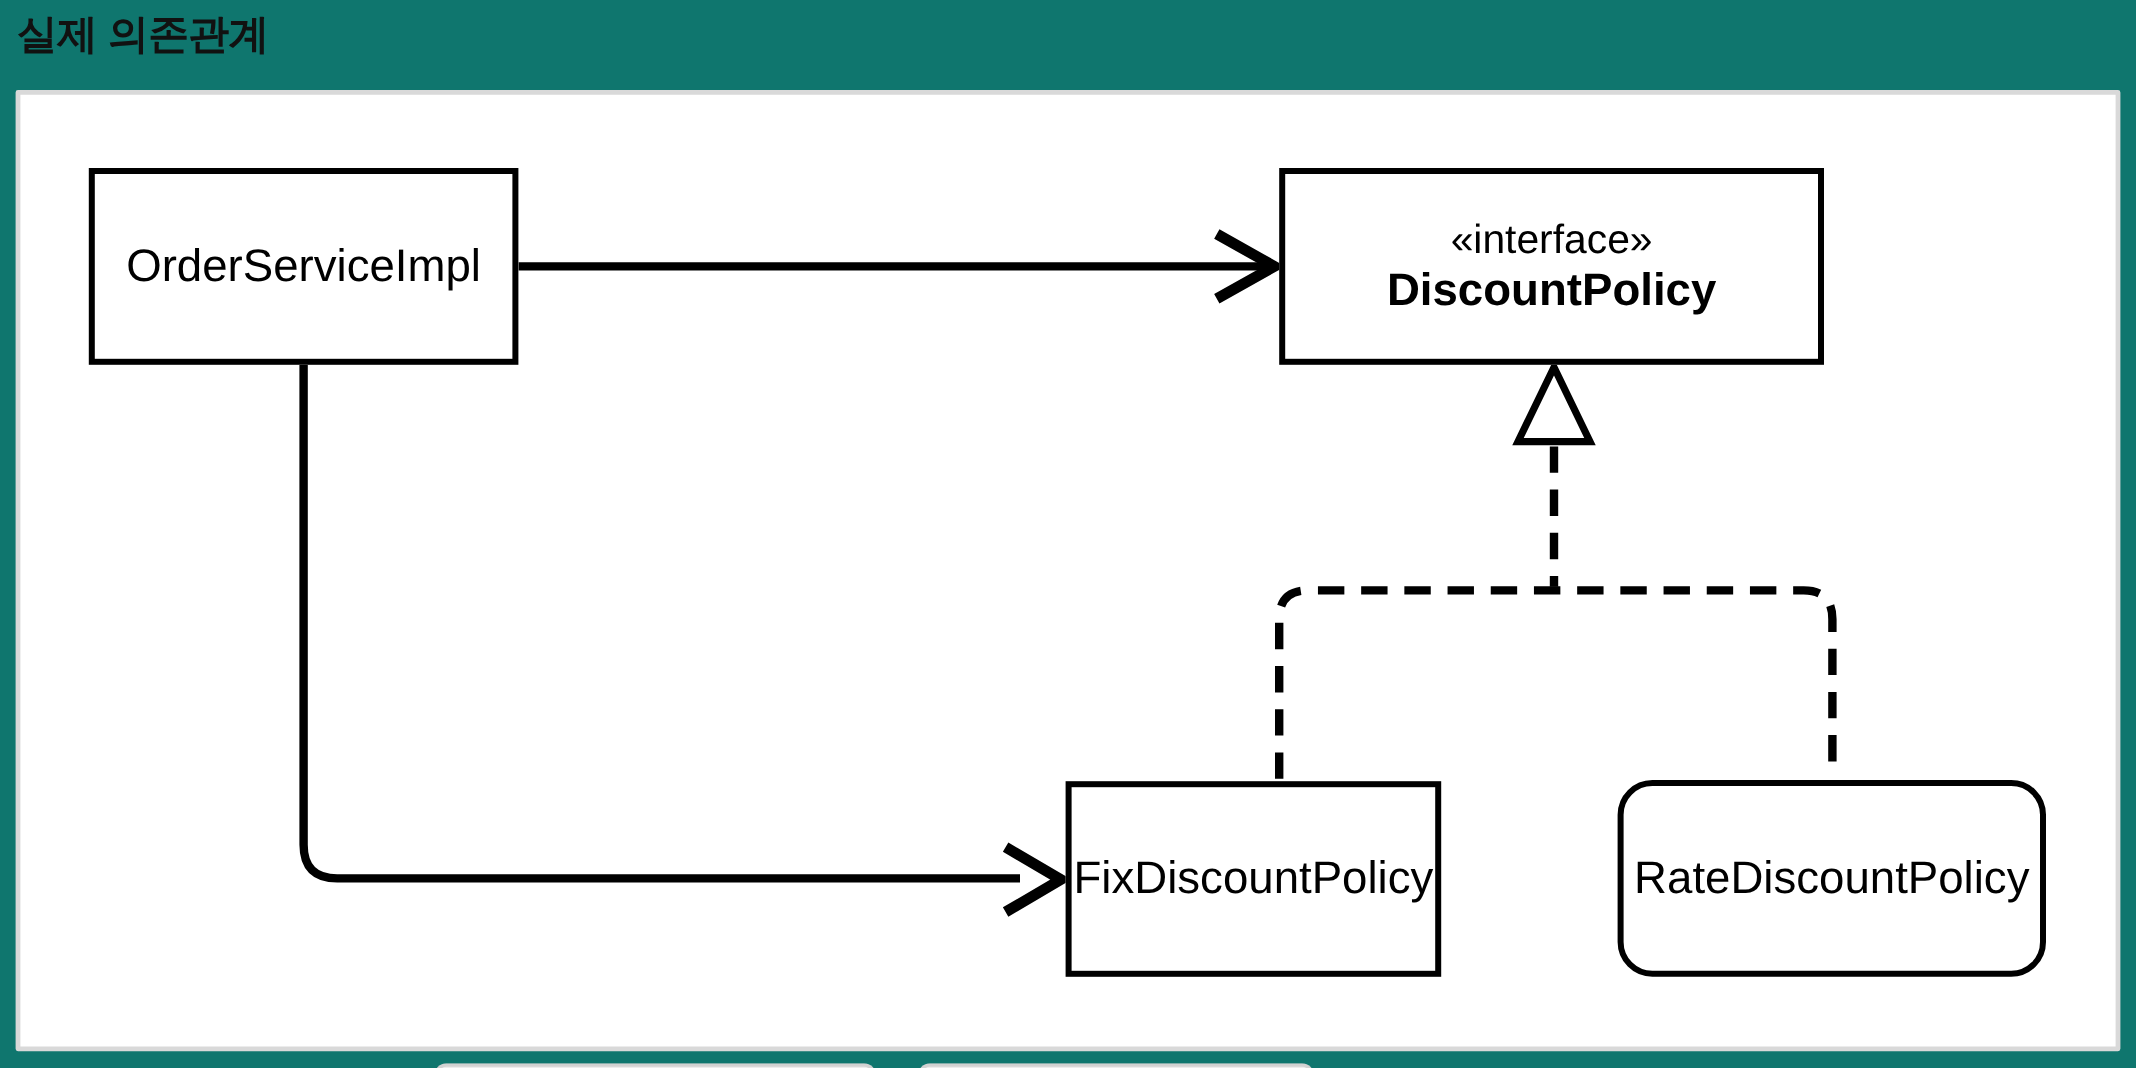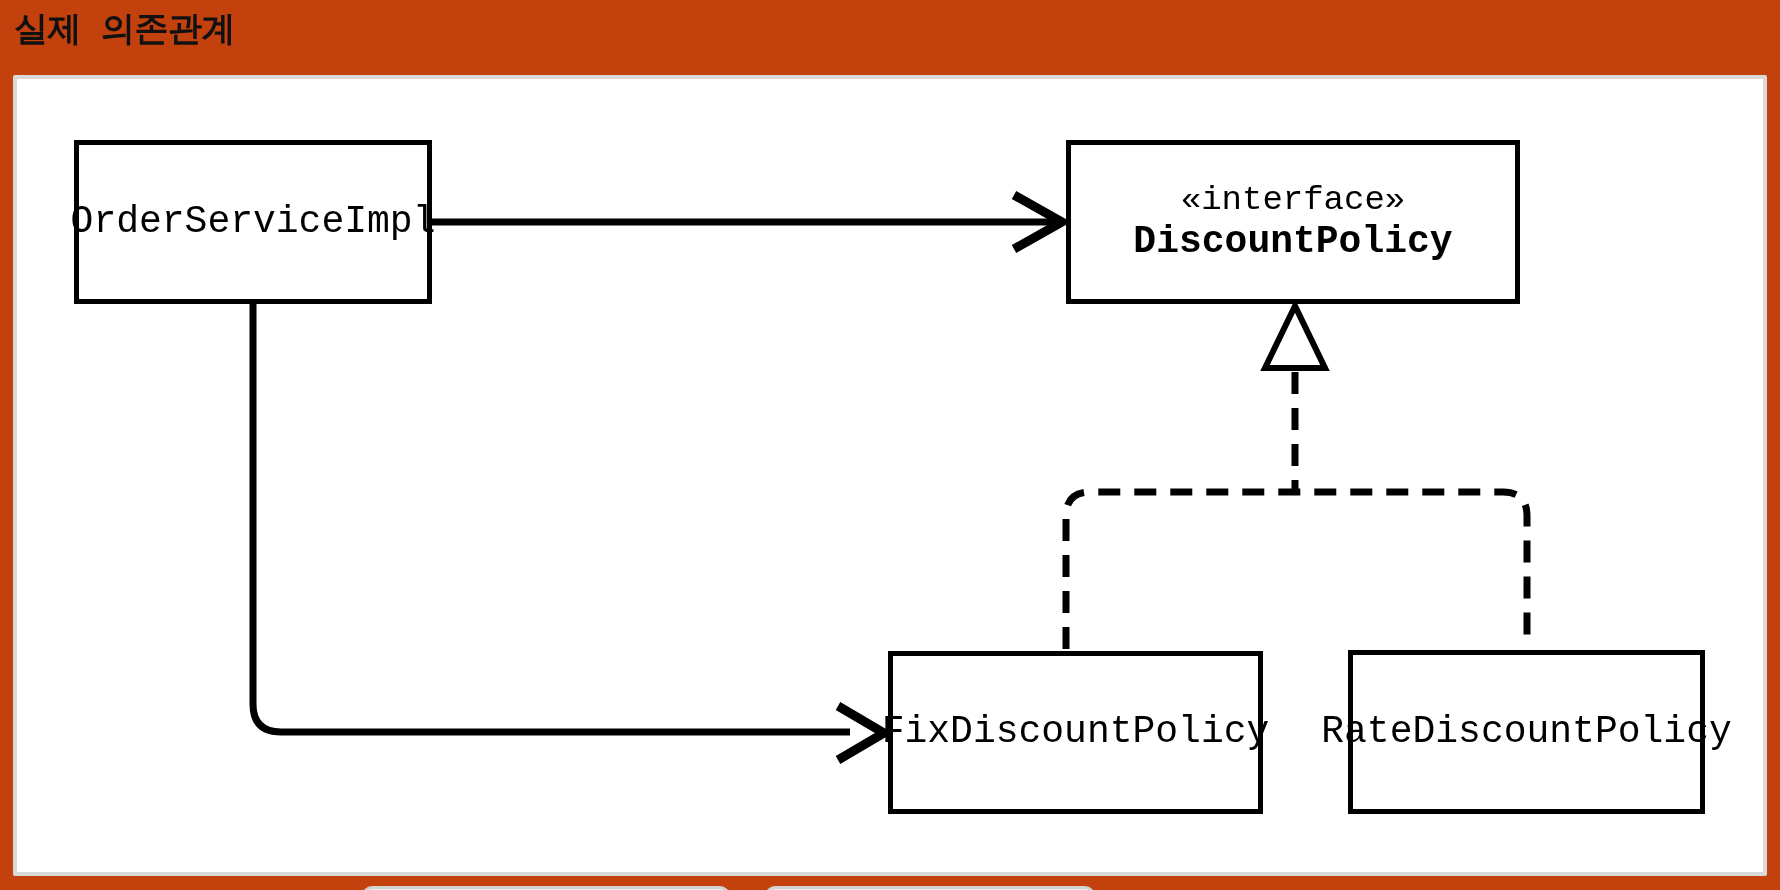--- a/index.html
+++ b/index.html
@@ -2,22 +2,22 @@
 <html><head>
 <meta charset="utf-8">
 <style>
   * { margin: 0; padding: 0; box-sizing: border-box; }
   html, body { background: #ffffff; }
   .page {
     position: relative;
     width: 1780px;
     height: 890px;
     overflow: hidden;
-    background: #c2410c;
-    font-family: Liberation Mono, monospace;
+    background: #0f766e;
+    font-family: Liberation Sans, sans-serif;
     color: #000;
   }
   .page-title {
     position: absolute;
     left: 14px;
     top: 6px;
     font-size: 34px;
     font-weight: 700;
     color: #111111;
     letter-spacing: -0.5px;
@@ -50,22 +50,22 @@
     justify-content: center;
     text-align: center;
     font-size: 38px;
     line-height: 1.18;
     color: #000000;
   }
   .node .stereotype { font-size: 34px; font-weight: 400; }
   .node .iface-name { font-size: 38px; font-weight: 700; text-align: center; }
   #node-order    { left: 74px;   top: 140px; width: 358px; height: 164px; align-items: center; }
   #node-policy   { left: 1066px; top: 140px; width: 454px; height: 164px; }
-  #node-fix      { left: 888px;  top: 651px; width: 375px; height: 163px; }
-  #node-rate     { left: 1348px; top: 650px; width: 357px; height: 164px; }
+  #node-fix      { left: 888px;  top: 651px; width: 313px; height: 163px; }
+  #node-rate     { left: 1348px; top: 650px; width: 357px; height: 164px; border-radius: 29px; }
   .cutoff-tab {
     position: absolute;
     height: 22px;
     background: #ededed;
     border: 3px solid #d2d2d2;
     border-bottom: none;
     border-radius: 10px 10px 0 0;
   }
   #cutoff-tab-1 { left: 362px; top: 886px; width: 368px; }
   #cutoff-tab-2 { left: 765px; top: 886px; width: 330px; }

